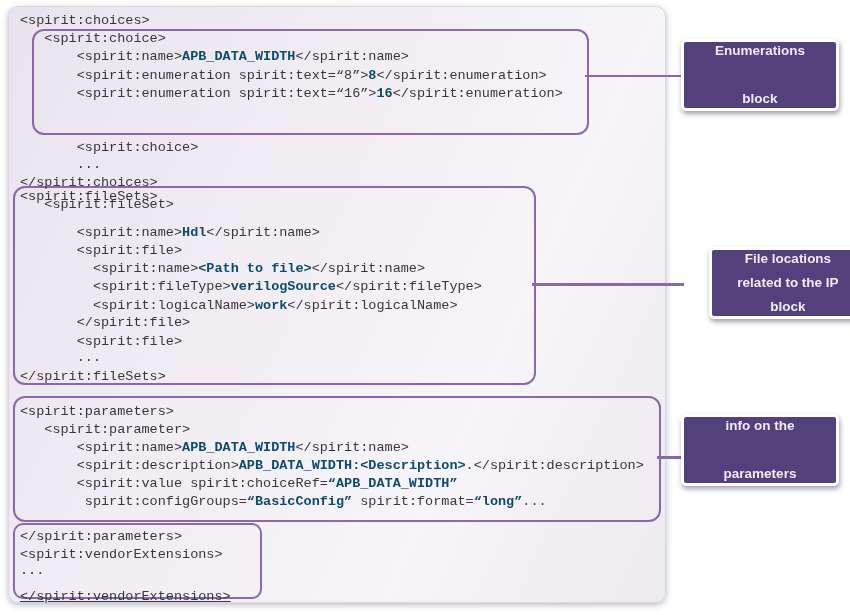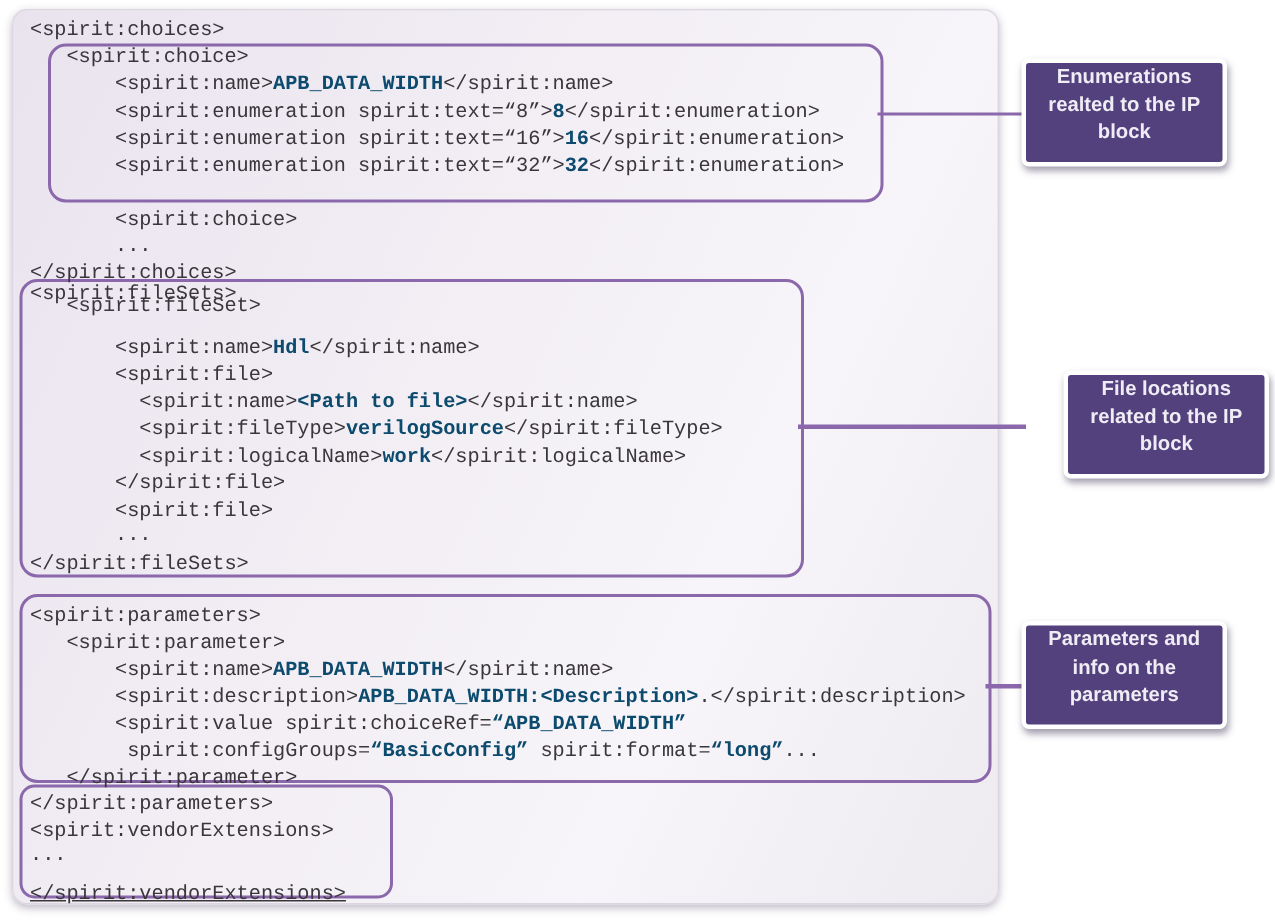--- a/index.html
+++ b/index.html
@@ -26,24 +26,24 @@
   .box3{left:13px;top:396px;width:644px;height:122px;}
   .box4{left:13px;top:523px;width:245px;height:72px;border-radius:10px;}
 
   
   .conn{position:absolute;height:2.5px;background:#8a68ab;}
   .c1{left:585px;top:74.5px;width:99px;}
   .c2{left:532px;top:283px;width:152px;}
   .c3{left:657px;top:456px;width:27px;}
 
   
-  .callout{position:absolute;left:681px;width:137px;height:72px;
+  .callout{position:absolute;left:681px;width:158px;height:72px;
            box-sizing:border-box;border:3px solid #ffffff;border-radius:5px;
            background:#52417c;box-shadow:1px 3px 5px rgba(90,80,110,.55);
-           display:flex;flex-direction:column;justify-content:flex-start;
+           display:flex;flex-direction:column;justify-content:space-between;
            text-align:center;}
   .co1{top:39px;}
   .co2{top:247px;margin-left:28px;}
   .co3{top:414px;}
   .callout .ln{color:#efecf5;font-weight:700;font-size:13.5px;line-height:18.5px;}
 </style>
 </head>
 <body>
 
 <div class="panel"></div>
@@ -52,59 +52,55 @@
 <div class="hbox box2"></div>
 <div class="hbox box3"></div>
 <div class="hbox box4"></div>
 
 <div class="code-layer">
     <div class="cl" style="top: 11.5px;"><span>&lt;spirit:choices&gt;</span></div>
     <div class="cl" style="top: 30px;"><span>   &lt;spirit:choice&gt;</span></div>
     <div class="cl" style="top: 48px;"><span>       &lt;spirit:name&gt;</span><span class="b">APB_DATA_WIDTH</span><span>&lt;/spirit:name&gt;</span></div>
     <div class="cl" style="top: 66.5px;"><span>       &lt;spirit:enumeration spirit:text=“8”&gt;</span><span class="b">8</span><span>&lt;/spirit:enumeration&gt;</span></div>
     <div class="cl" style="top: 85px;"><span>       &lt;spirit:enumeration spirit:text=“16”&gt;</span><span class="b">16</span><span>&lt;/spirit:enumeration&gt;</span></div>
-    <div class="cl" style="top: 103px;"><span>       &lt;spirit:enumeration spirit:text=“32”&gt;</span><span class="b">32</span><span>&lt;/spirit:enumeration&gt;</span></div>
     <div class="cl" style="top: 139px;"><span>       &lt;spirit:choice&gt;</span></div>
     <div class="cl" style="top: 156px;"><span>       ...</span></div>
     <div class="cl" style="top: 173.5px;"><span>&lt;/spirit:choices&gt;</span></div>
     <div class="cl" style="top: 187.5px;"><span>&lt;spirit:fileSets&gt;</span></div>
     <div class="cl" style="top: 196px;"><span>   &lt;spirit:fileSet&gt;</span></div>
     <div class="cl" style="top: 224px;"><span>       &lt;spirit:name&gt;</span><span class="b">Hdl</span><span>&lt;/spirit:name&gt;</span></div>
     <div class="cl" style="top: 242px;"><span>       &lt;spirit:file&gt;</span></div>
     <div class="cl" style="top: 260px;"><span>         &lt;spirit:name&gt;</span><span class="b">&lt;Path to file&gt;</span><span>&lt;/spirit:name&gt;</span></div>
     <div class="cl" style="top: 278px;"><span>         &lt;spirit:fileType&gt;</span><span class="b">verilogSource</span><span>&lt;/spirit:fileType&gt;</span></div>
     <div class="cl" style="top: 296.5px;"><span>         &lt;spirit:logicalName&gt;</span><span class="b">work</span><span>&lt;/spirit:logicalName&gt;</span></div>
     <div class="cl" style="top: 314px;"><span>       &lt;/spirit:file&gt;</span></div>
     <div class="cl" style="top: 332.5px;"><span>       &lt;spirit:file&gt;</span></div>
     <div class="cl" style="top: 349px;"><span>       ...</span></div>
     <div class="cl" style="top: 368px;"><span>&lt;/spirit:fileSets&gt;</span></div>
     <div class="cl" style="top: 402.5px;"><span>&lt;spirit:parameters&gt;</span></div>
     <div class="cl" style="top: 421px;"><span>   &lt;spirit:parameter&gt;</span></div>
     <div class="cl" style="top: 438.5px;"><span>       &lt;spirit:name&gt;</span><span class="b">APB_DATA_WIDTH</span><span>&lt;/spirit:name&gt;</span></div>
     <div class="cl" style="top: 456.5px;"><span>       &lt;spirit:description&gt;</span><span class="b">APB_DATA_WIDTH:&lt;Description&gt;</span><span>.&lt;/spirit:description&gt;</span></div>
     <div class="cl" style="top: 475px;"><span>       &lt;spirit:value spirit:choiceRef=</span><span class="b">“APB_DATA_WIDTH”</span></div>
     <div class="cl" style="top: 493px;"><span>        spirit:configGroups=</span><span class="b">“BasicConfig”</span><span> spirit:format=</span><span class="b">“long”</span><span>...</span></div>
-    <div class="cl" style="top: 511px;"><span>   &lt;/spirit:parameter&gt;</span></div>
     <div class="cl" style="top: 527.5px;"><span>&lt;/spirit:parameters&gt;</span></div>
     <div class="cl" style="top: 545.5px;"><span>&lt;spirit:vendorExtensions&gt;</span></div>
     <div class="cl" style="top: 562px;"><span>...</span></div>
     <div class="cl" style="top: 588px; text-decoration: underline;"><span>&lt;/spirit:vendorExtensions&gt;</span></div>
   </div>
 
 <div class="conn c1"></div>
 <div class="conn c2"></div>
 <div class="conn c3"></div>
 
 <div class="callout co1">
   <div class="ln">Enumerations</div>
-  <div class="ln">realted to the IP</div>
   <div class="ln">block</div>
 </div>
 <div class="callout co2">
   <div class="ln">File locations</div>
   <div class="ln">related to the IP</div>
   <div class="ln">block</div>
 </div>
 <div class="callout co3">
-  <div class="ln">Parameters and</div>
   <div class="ln">info on the</div>
   <div class="ln">parameters</div>
 </div>
 
 </body></html>

